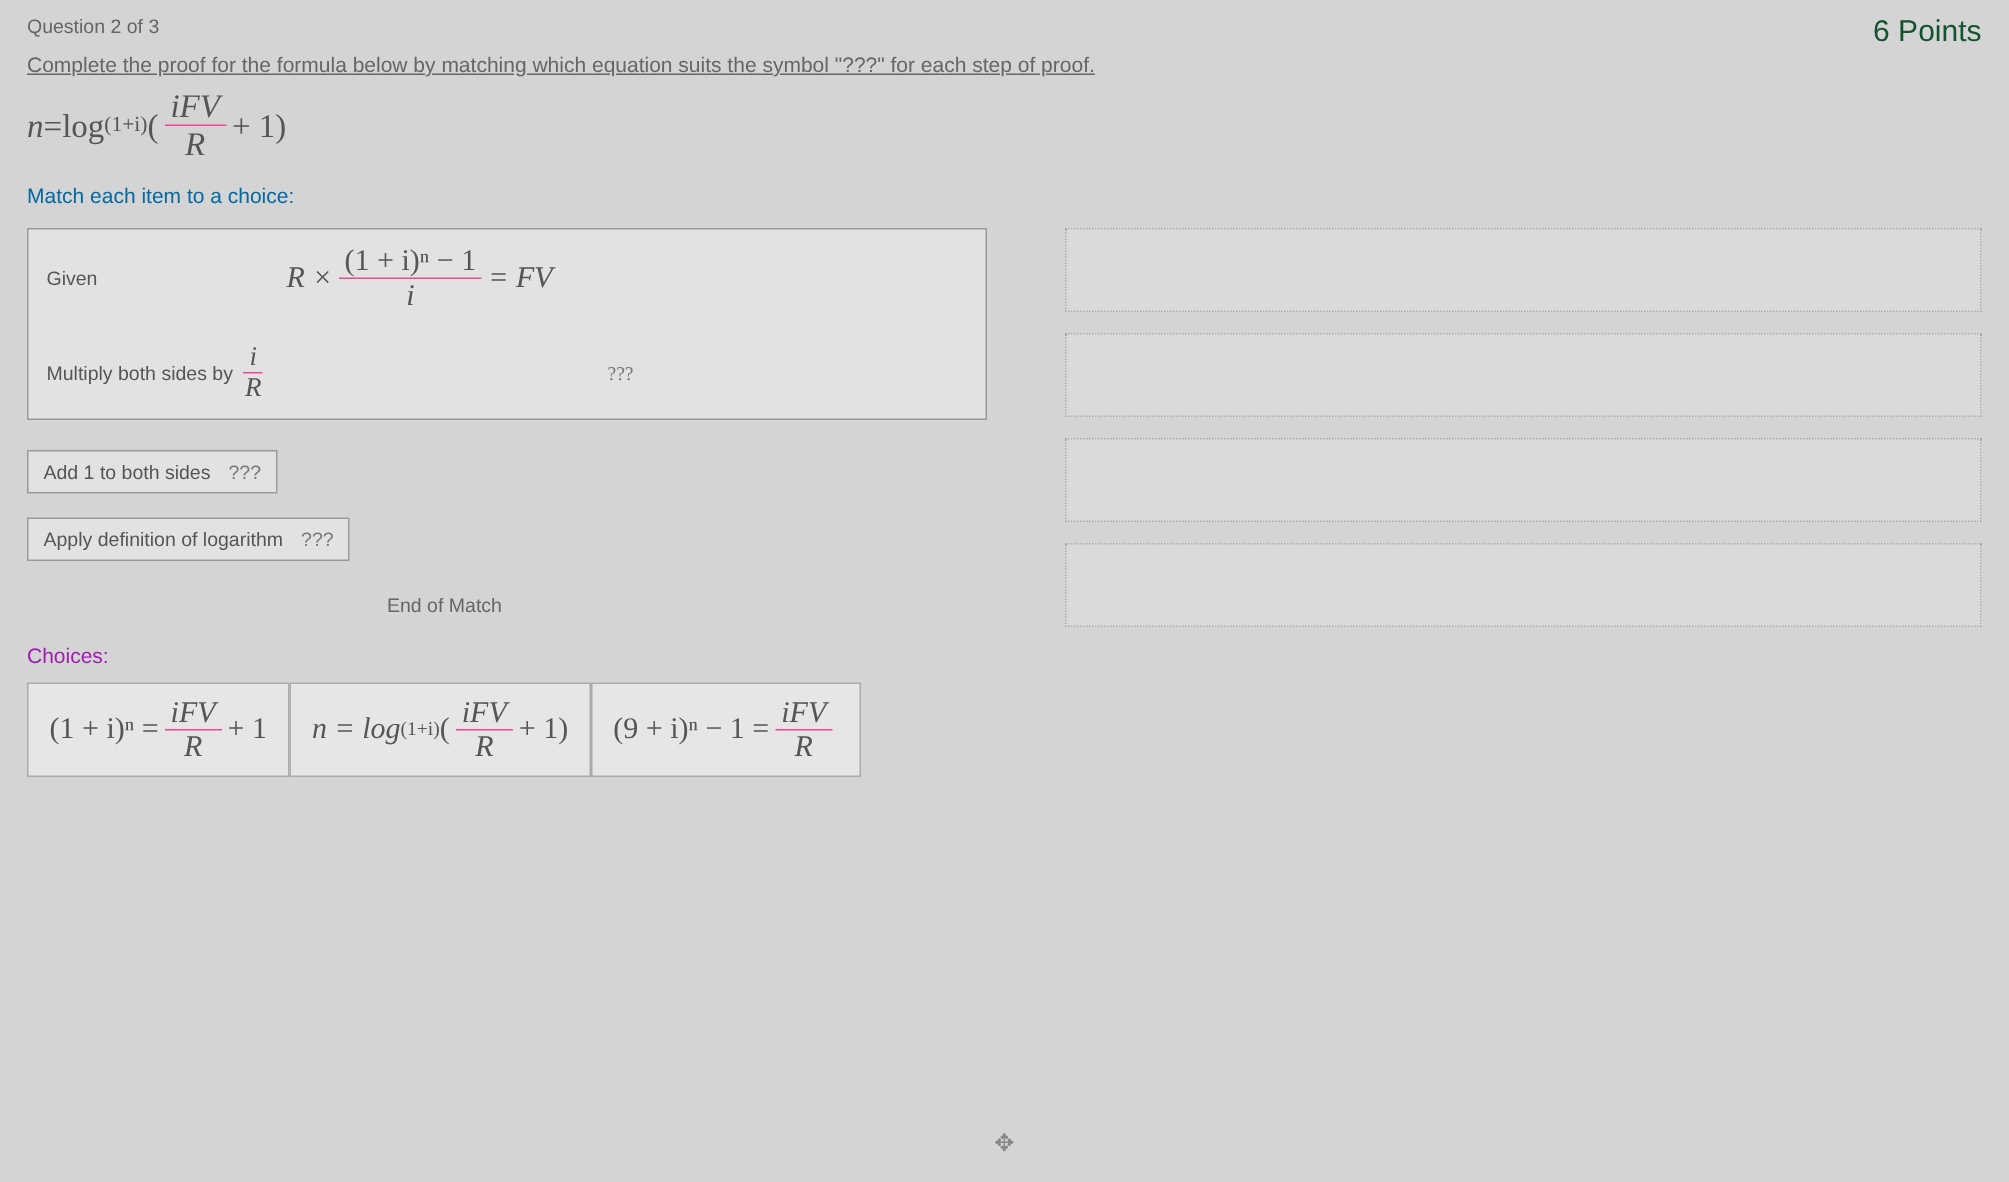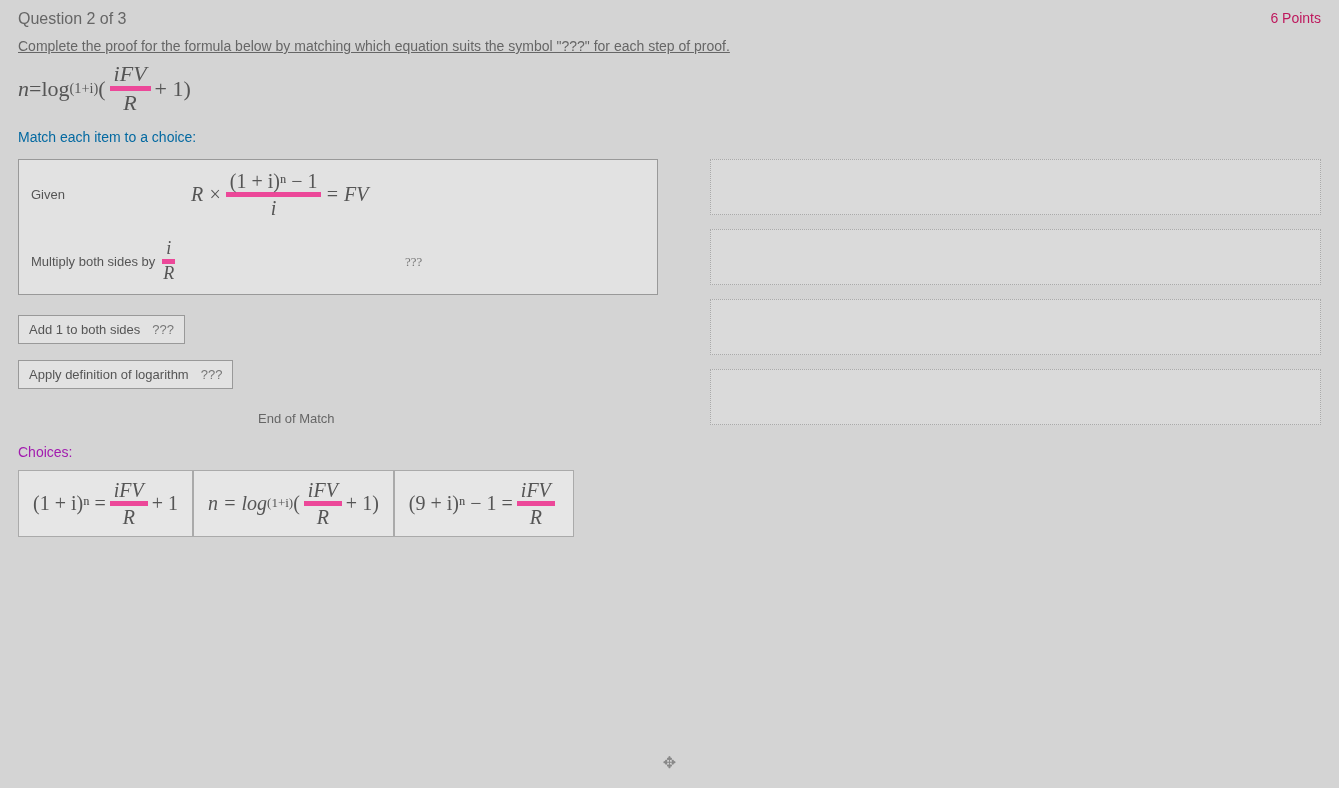--- a/index.html
+++ b/index.html
@@ -7,22 +7,22 @@
     font-family: Arial, Helvetica, sans-serif;
     background: #d4d4d4;
     color: #555;
     width: 1339px;
     height: 788px;
     padding: 10px 18px;
     position: relative;
     font-size: 14px;
   }
   .top-row { display: flex; justify-content: space-between; align-items: flex-start; }
-  .q-header { color: #666; font-size: 16px; margin-bottom: 10px; }
-  .points { color: #be185d; font-size: 14px; }
+  .q-header { color: #666; font-size: 13px; margin-bottom: 10px; }
+  .points { color: #14532d; font-size: 20px; }
   .instructions { color: #666; font-size: 14px; margin-bottom: 8px; text-decoration: underline; }
   .formula-main { font-family: 'Times New Roman', serif; font-size: 22px; color: #555; margin: 6px 0 14px 0; display:flex; align-items:center; }
   .match-label { color: #0369a1; font-size: 14px; margin-bottom: 14px; }
   .columns { display:flex; gap:52px; }
   .left-col { width: 640px; }
   .right-col { flex:1; display:flex; flex-direction:column; gap:14px; }
   .drop-slot { border:1px dotted #aaa; height:56px; background:rgba(255,255,255,0.15); }
   .item-box {
     background: #e2e2e2;
     border: 1px solid #999;
@@ -51,21 +51,21 @@
     background:#e6e6e6;
     border:1px solid #aaa;
     padding:8px 14px;
     font-family:'Times New Roman', serif;
     font-size:20px;
     color:#555;
     display:flex; align-items:center;
     min-height:56px;
   }
   .frac { display:inline-flex; flex-direction:column; align-items:center; vertical-align:middle; margin:0 4px; }
-  .frac .num { border-bottom:5px solid #ec4899; padding:0 4px; line-height:1.1; }
+  .frac .num { border-bottom:1px solid #ec4899; padding:0 4px; line-height:1.1; }
   .frac .den { padding:0 4px; line-height:1.1; }
   .sub { font-size:0.65em; vertical-align:sub; }
   .move-icon { position:absolute; bottom:16px; left:50%; transform:translateX(-50%); color:#888; font-size:16px; }
 </style>
 </head>
 <body>
 
 <div class="top-row">
   <div class="q-header">Question 2 of 3</div>
   <div class="points">6 Points</div>

